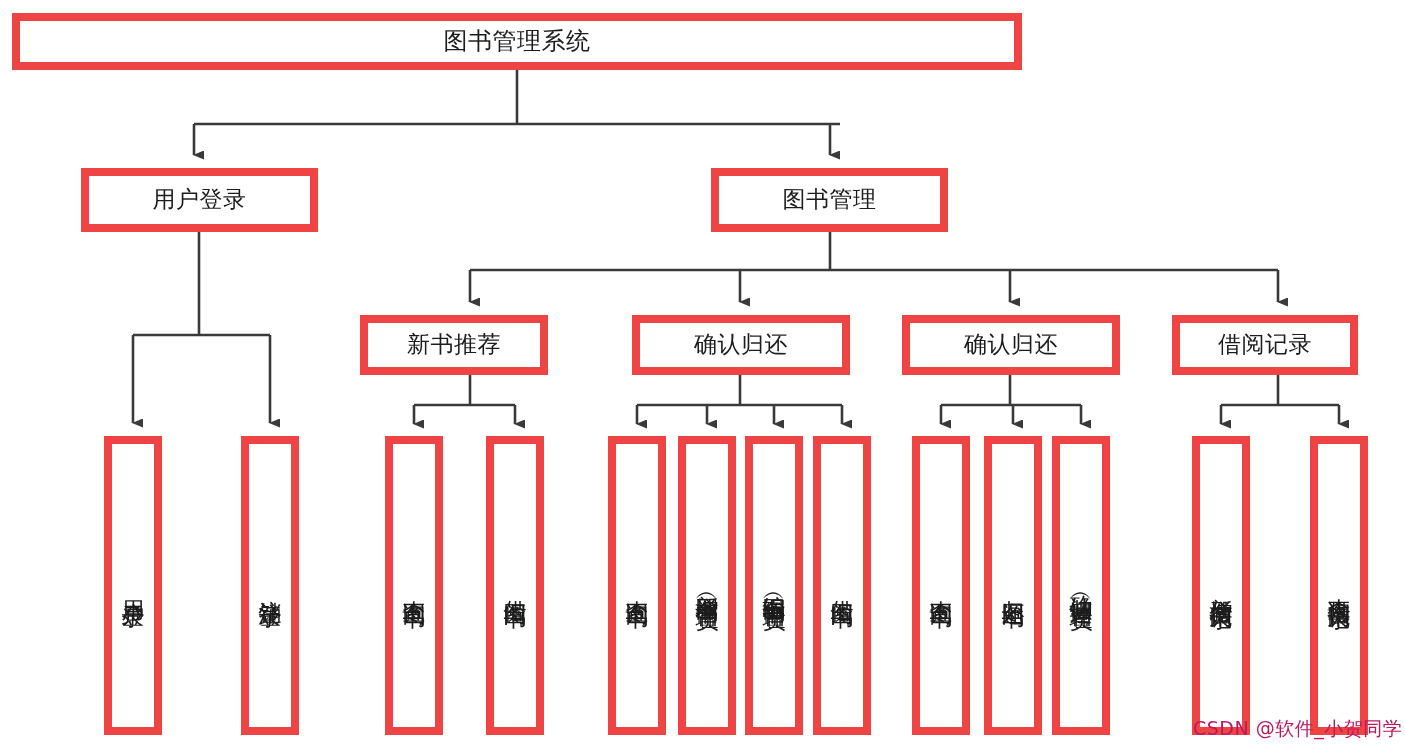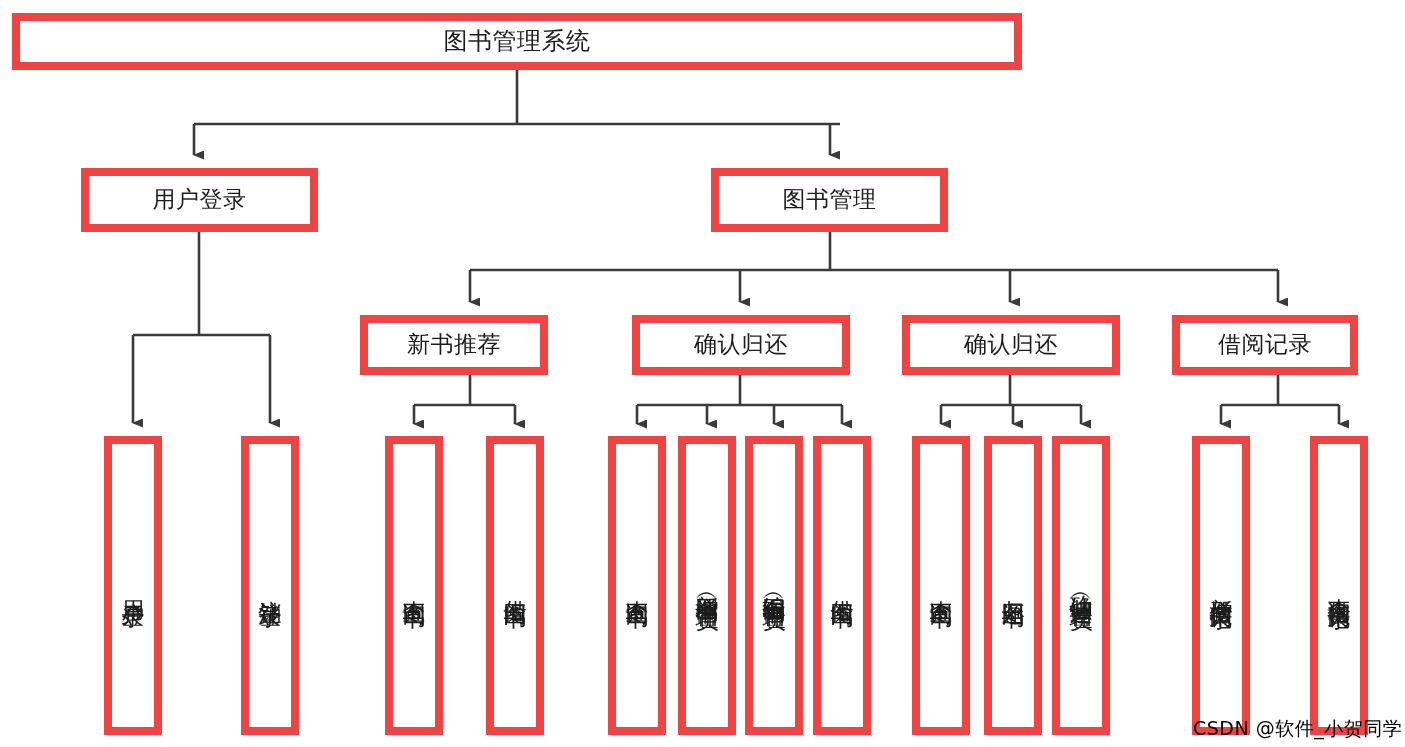--- a/index.html
+++ b/index.html
@@ -51,21 +51,21 @@
     text-orientation: upright;
     font-size: 23px;
     letter-spacing: 2px;
     line-height: 1;
   }
   .node.level-1 .node-label { font-size: 24px; }
   .node.level-2 .node-label { font-size: 23px; }
   .node.level-3 .node-label { font-size: 23px; }
   .watermark {
     position: absolute;
-    color: #000000;
+    color: #be185d;
     font-size: 19px;
     white-space: nowrap;
     letter-spacing: 0.5px;
     user-select: none;
   }
 </style>
 </head>
 <body>
 
 <div id="diagram-root">

